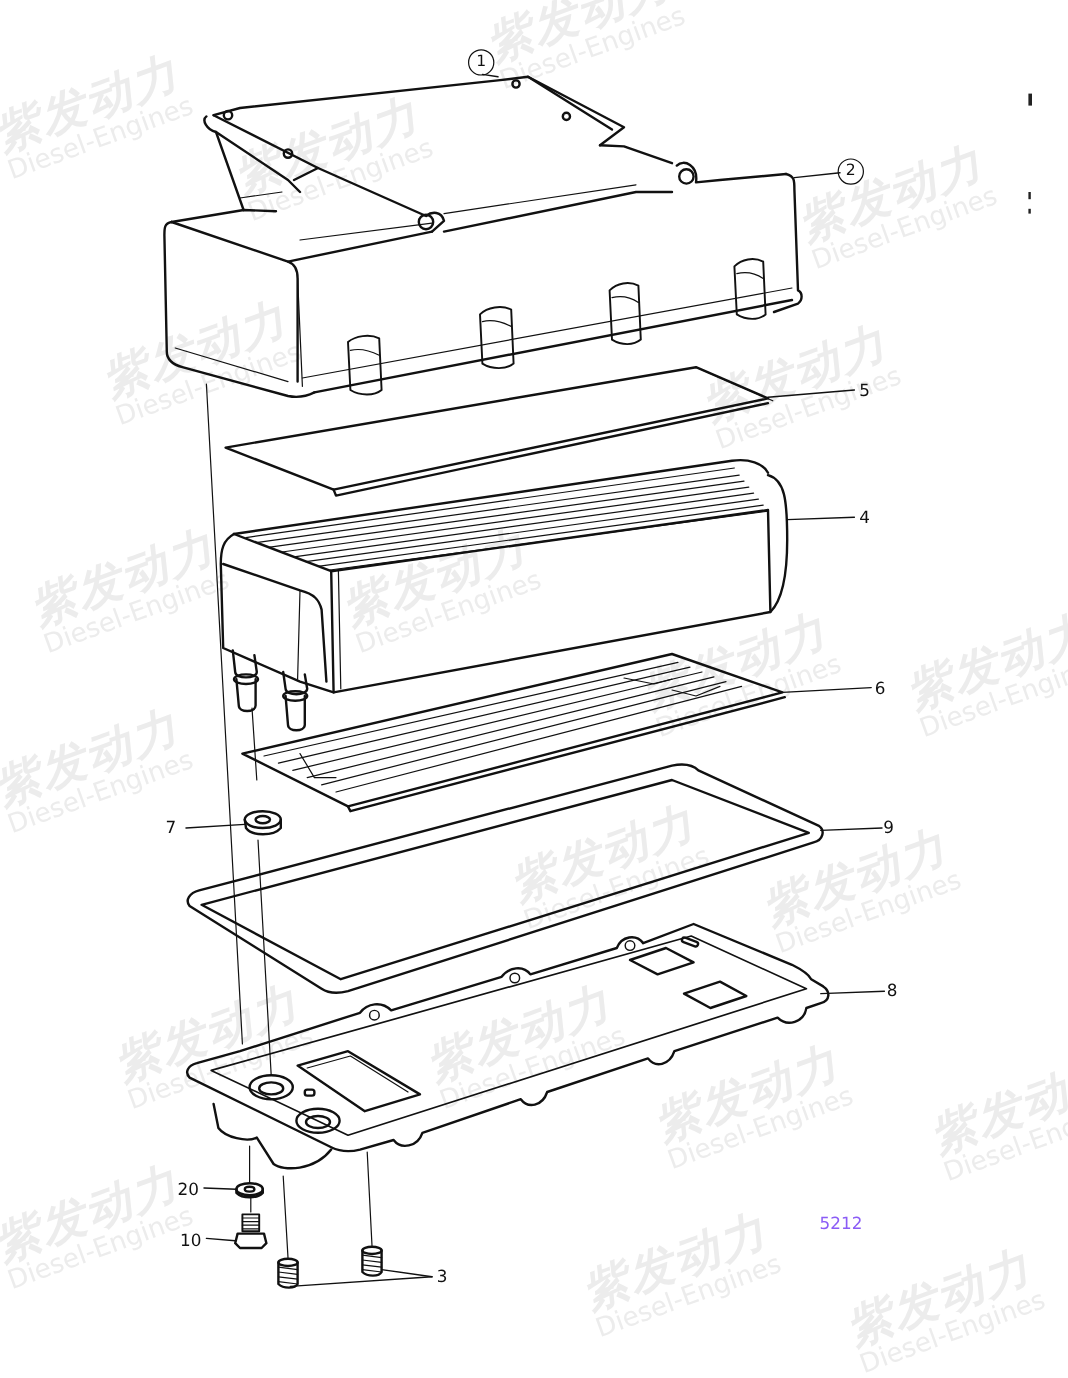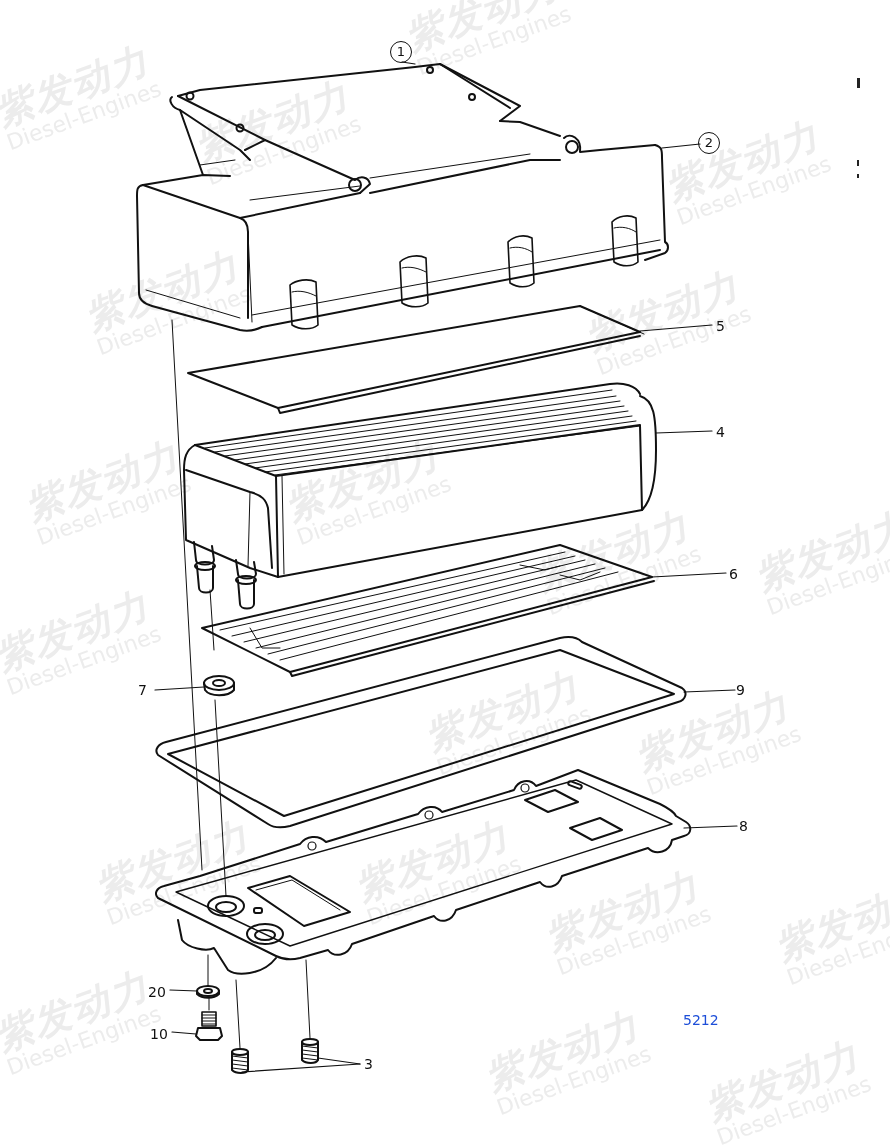--- a/index.html
+++ b/index.html
@@ -42,21 +42,21 @@
       border: 1.5px solid #111;
       border-radius: 50%;
       text-align: center;
       line-height: 20px;
       font-size: 13px;
     }
     .drawing-number {
       position: absolute;
       font-family: "DejaVu Sans", sans-serif;
       font-size: 14px;
-      color: #1d4ed8;
+      color: #8b5cf6;
     }
   </style>
 </head>
 <body>
 
 <div id="stage">
 
   <div class="wm-group" style="left:-10px; top:95px;">
     <div class="wm-cn">紫发动力</div>
     <div class="wm-en">Diesel-Engines</div>

